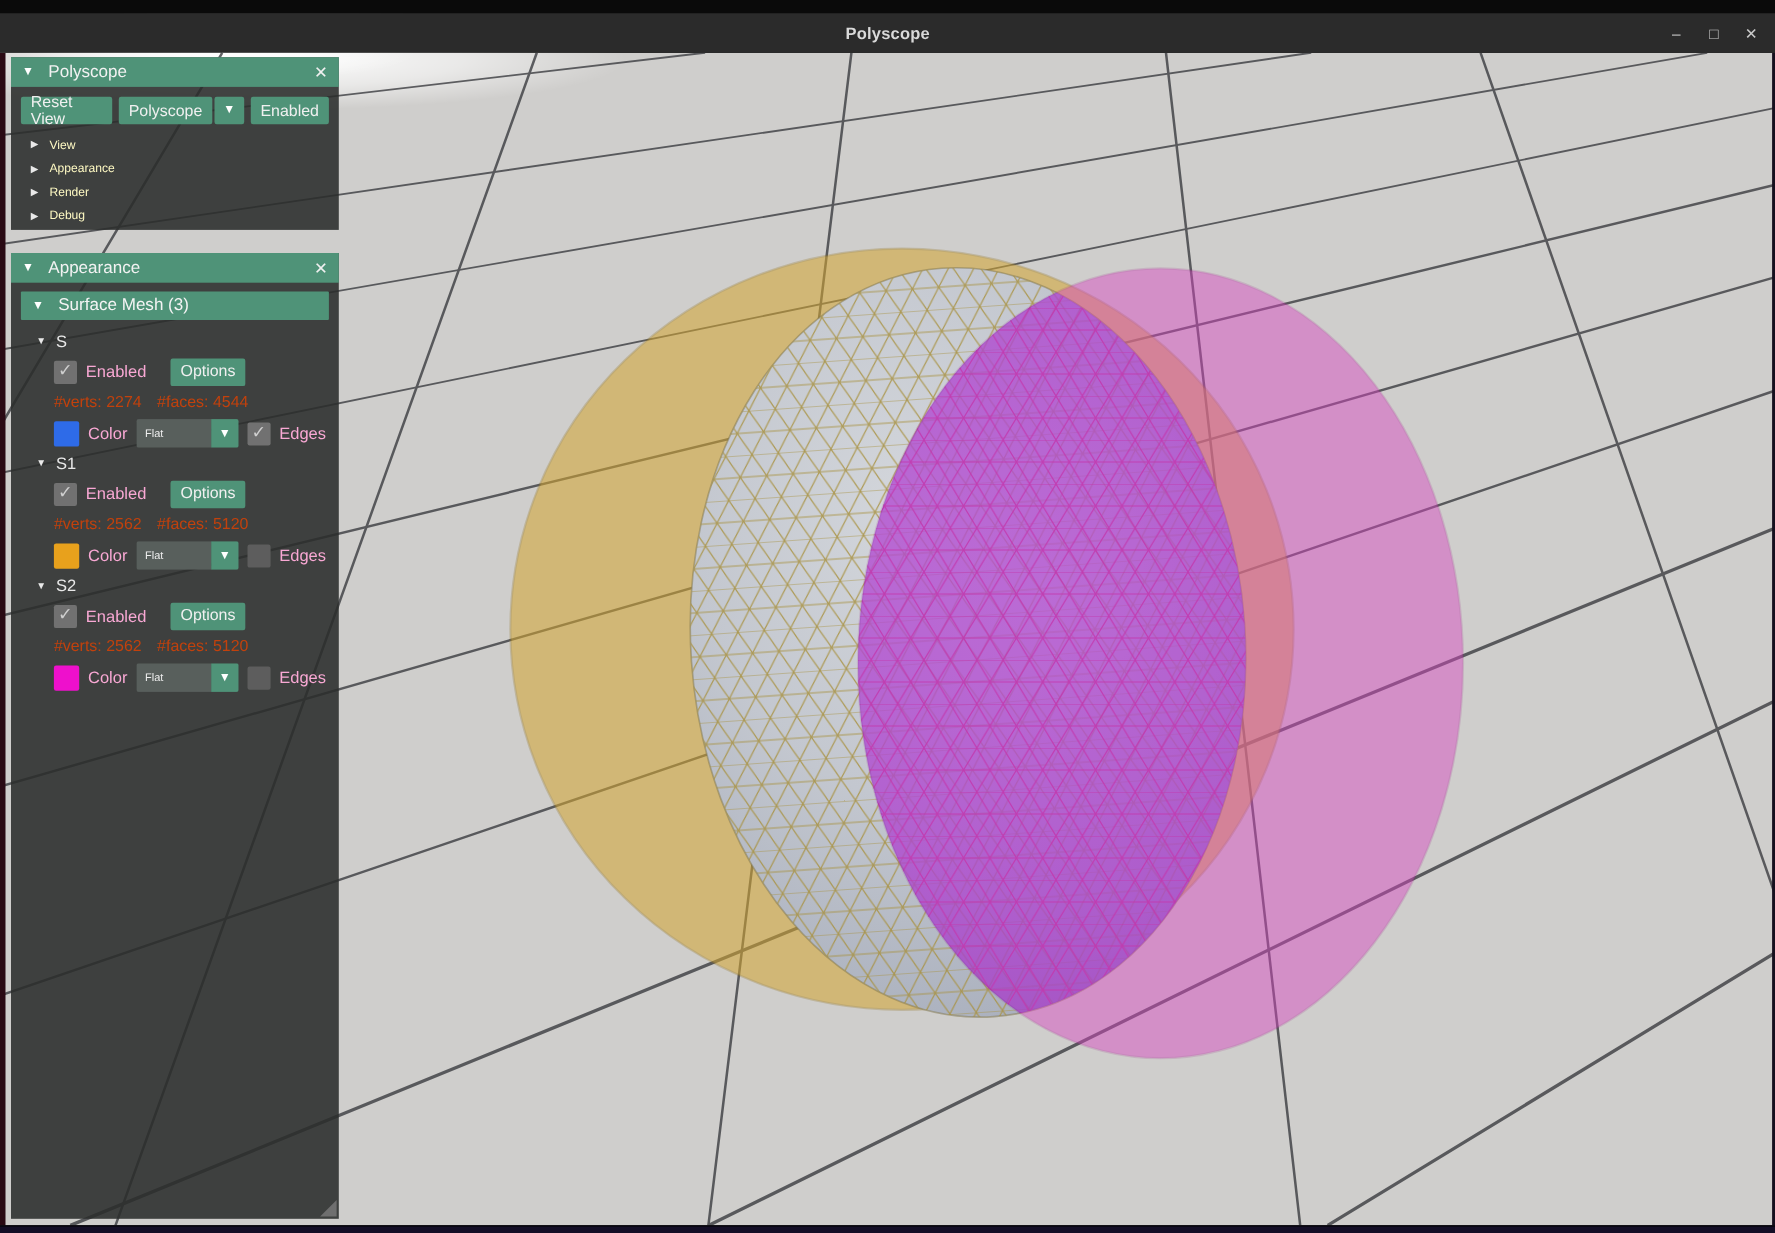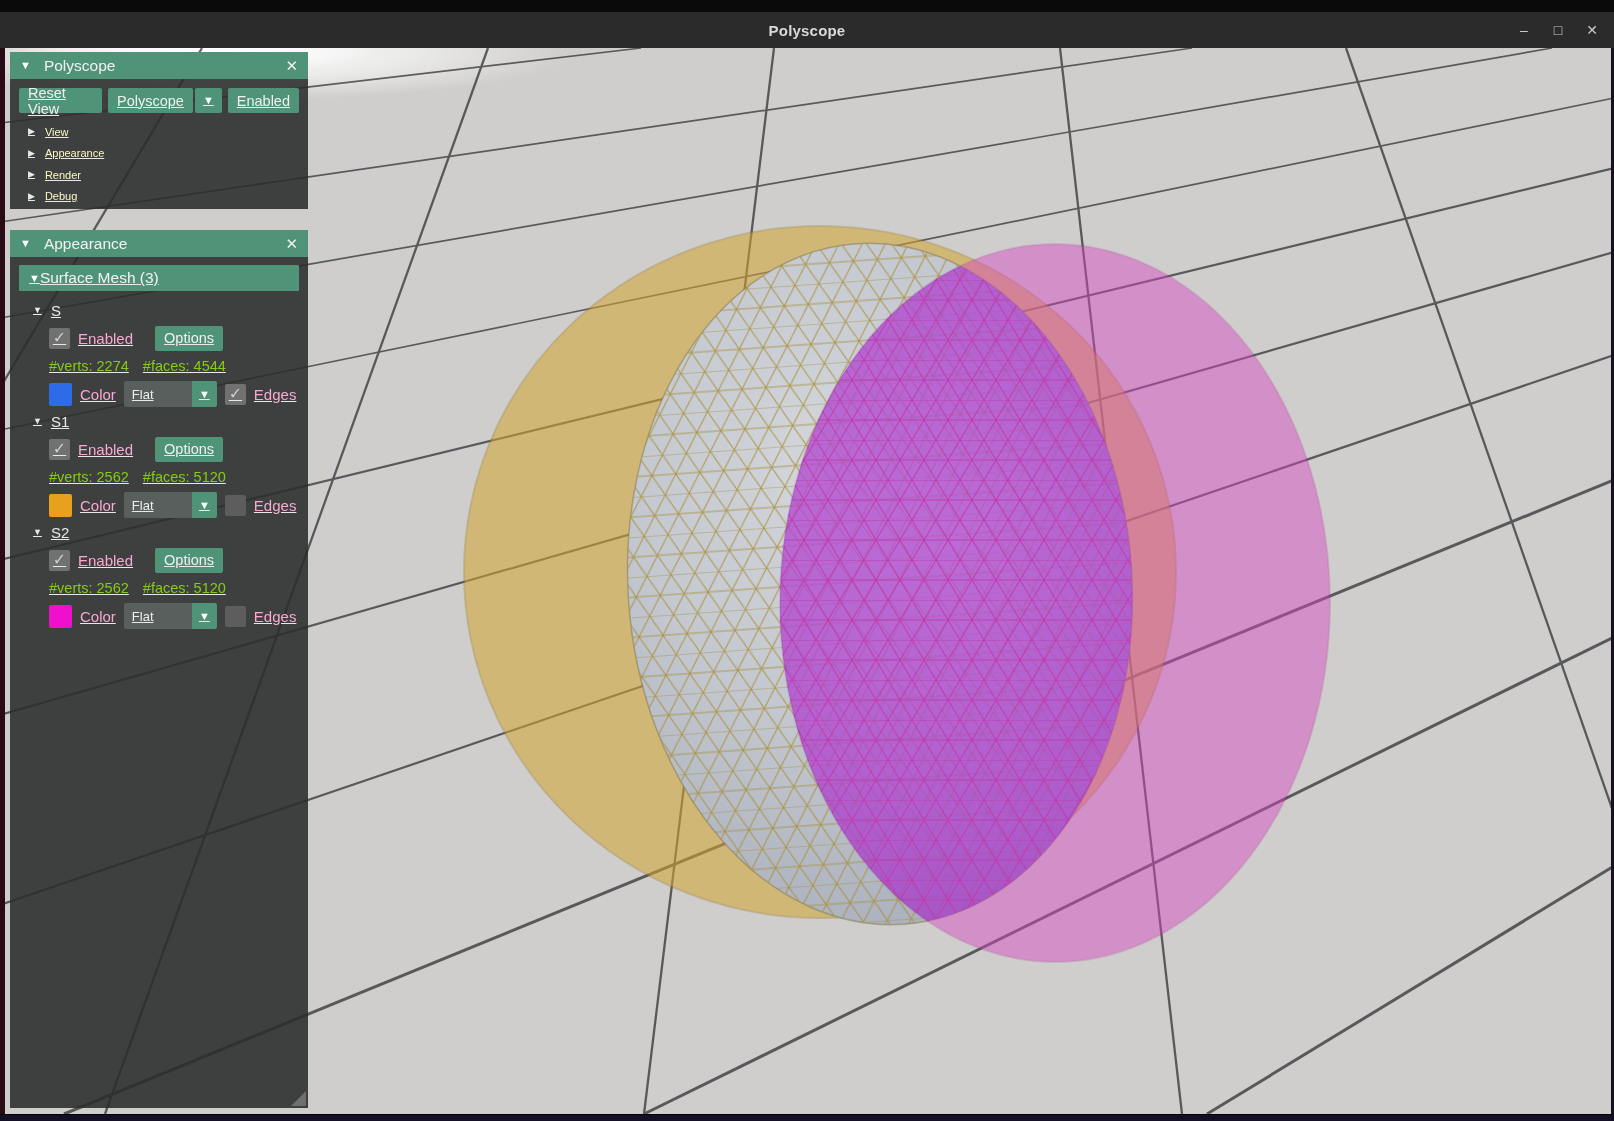--- a/index.html
+++ b/index.html
@@ -23,48 +23,48 @@
   .scene{position:absolute;left:0;top:0;width:1614px;height:1121px;z-index:1;}
 
   
   .panel{position:absolute;background:var(--panel-bg);z-index:30;color:var(--panel-text);font-size:15px;}
   .panel-header{height:27px;background:var(--green);display:flex;align-items:center;padding:0 10px;}
   .tri{display:inline-block;font-size:11px;color:#fff;line-height:1;}
   .tri-small{display:inline-block;font-size:9px;color:#e9e9e9;line-height:1;}
   .panel-header .ph-title{margin-left:13px;color:#f2f2f2;font-size:15.5px;flex:1;}
   .panel-header .ph-close{color:#f0f0f0;font-size:15px;cursor:default;}
 
-  .p-body{padding:7px 9px 6px 9px;text-decoration:underline;}
+  .p-body{padding:7px 9px 6px 9px;}
 
   .btn{display:inline-flex;align-items:center;justify-content:center;background:var(--green);
        color:#f0f0f0;font-size:14.5px;height:25px;padding:0 9px;border-radius:2px;cursor:default;}
   .btn-row{display:flex;gap:6px;margin:2px 0 8px 0;}
   .btn-dd{padding:0 8px;margin-left:-4px;}
 
   .tree-item{display:flex;align-items:center;height:21.5px;padding-left:9px;gap:10px;}
   .tree-item .label{font-size:11px;color:#fef9c3;}
 
   .group-row{background:var(--green);height:26px;display:flex;align-items:center;
              padding:0 10px;margin:1px 0 7px 0;border-radius:1px;}
-  .group-row .label{color:#f4f4f4;font-size:15.5px;}
+  .group-row .label{margin-left:13px;color:#f4f4f4;font-size:15.5px;}
 
   .mesh-name-row{display:flex;align-items:center;gap:9px;height:25px;padding-left:14px;}
   .mesh-name-row .label{font-size:15px;}
 
   .ctl-row{display:flex;align-items:center;height:30px;padding-left:30px;gap:8px;}
   .checkbox{width:21px;height:21px;border-radius:2px;background:#717171;display:flex;
             align-items:center;justify-content:center;flex-shrink:0;cursor:default;}
   .checkbox.unchecked{background:#5d5d5d;}
   .checkbox .mark{color:#cfcfcf;font-size:16px;font-weight:bold;line-height:1;margin-top:-1px;}
   .lbl{color:#f9a8d4;}
   .stats-row{display:flex;align-items:center;height:26px;padding-left:30px;gap:14px;
-             font-size:14.5px;color:#84cc16;}
+             font-size:14.5px;color:#c2410c;}
   .swatch{width:23px;height:23px;border-radius:2px;flex-shrink:0;cursor:default;}
   .dropdown{display:flex;align-items:stretch;height:26px;border-radius:2px;overflow:hidden;cursor:default;}
-  .dropdown .dd-value{background:#585f5c;color:#eee;font-size:13px;display:flex;align-items:center;
+  .dropdown .dd-value{background:#585f5c;color:#eee;font-size:10px;display:flex;align-items:center;
                       padding:0 8px;width:52px;}
   .dropdown .dd-arrow{background:var(--green);width:25px;display:flex;align-items:center;justify-content:center;}
   .dragbox{background:#666;border-radius:2px;height:26px;width:74px;display:flex;align-items:center;
            justify-content:center;color:#efefef;font-size:14.5px;position:relative;overflow:hidden;cursor:default;}
   .dragbox .handle{position:absolute;left:27px;top:0;width:22px;height:10px;background:#7f7f7f;}
   .dragbox .val{position:relative;z-index:1;}
   .resize-grip{position:absolute;right:2px;bottom:2px;width:0;height:0;
                border-left:15px solid transparent;border-bottom:15px solid #6f6f6f;cursor:default;}
 
   #polyscope-panel{left:10px;top:52px;width:298px;height:157px;}

